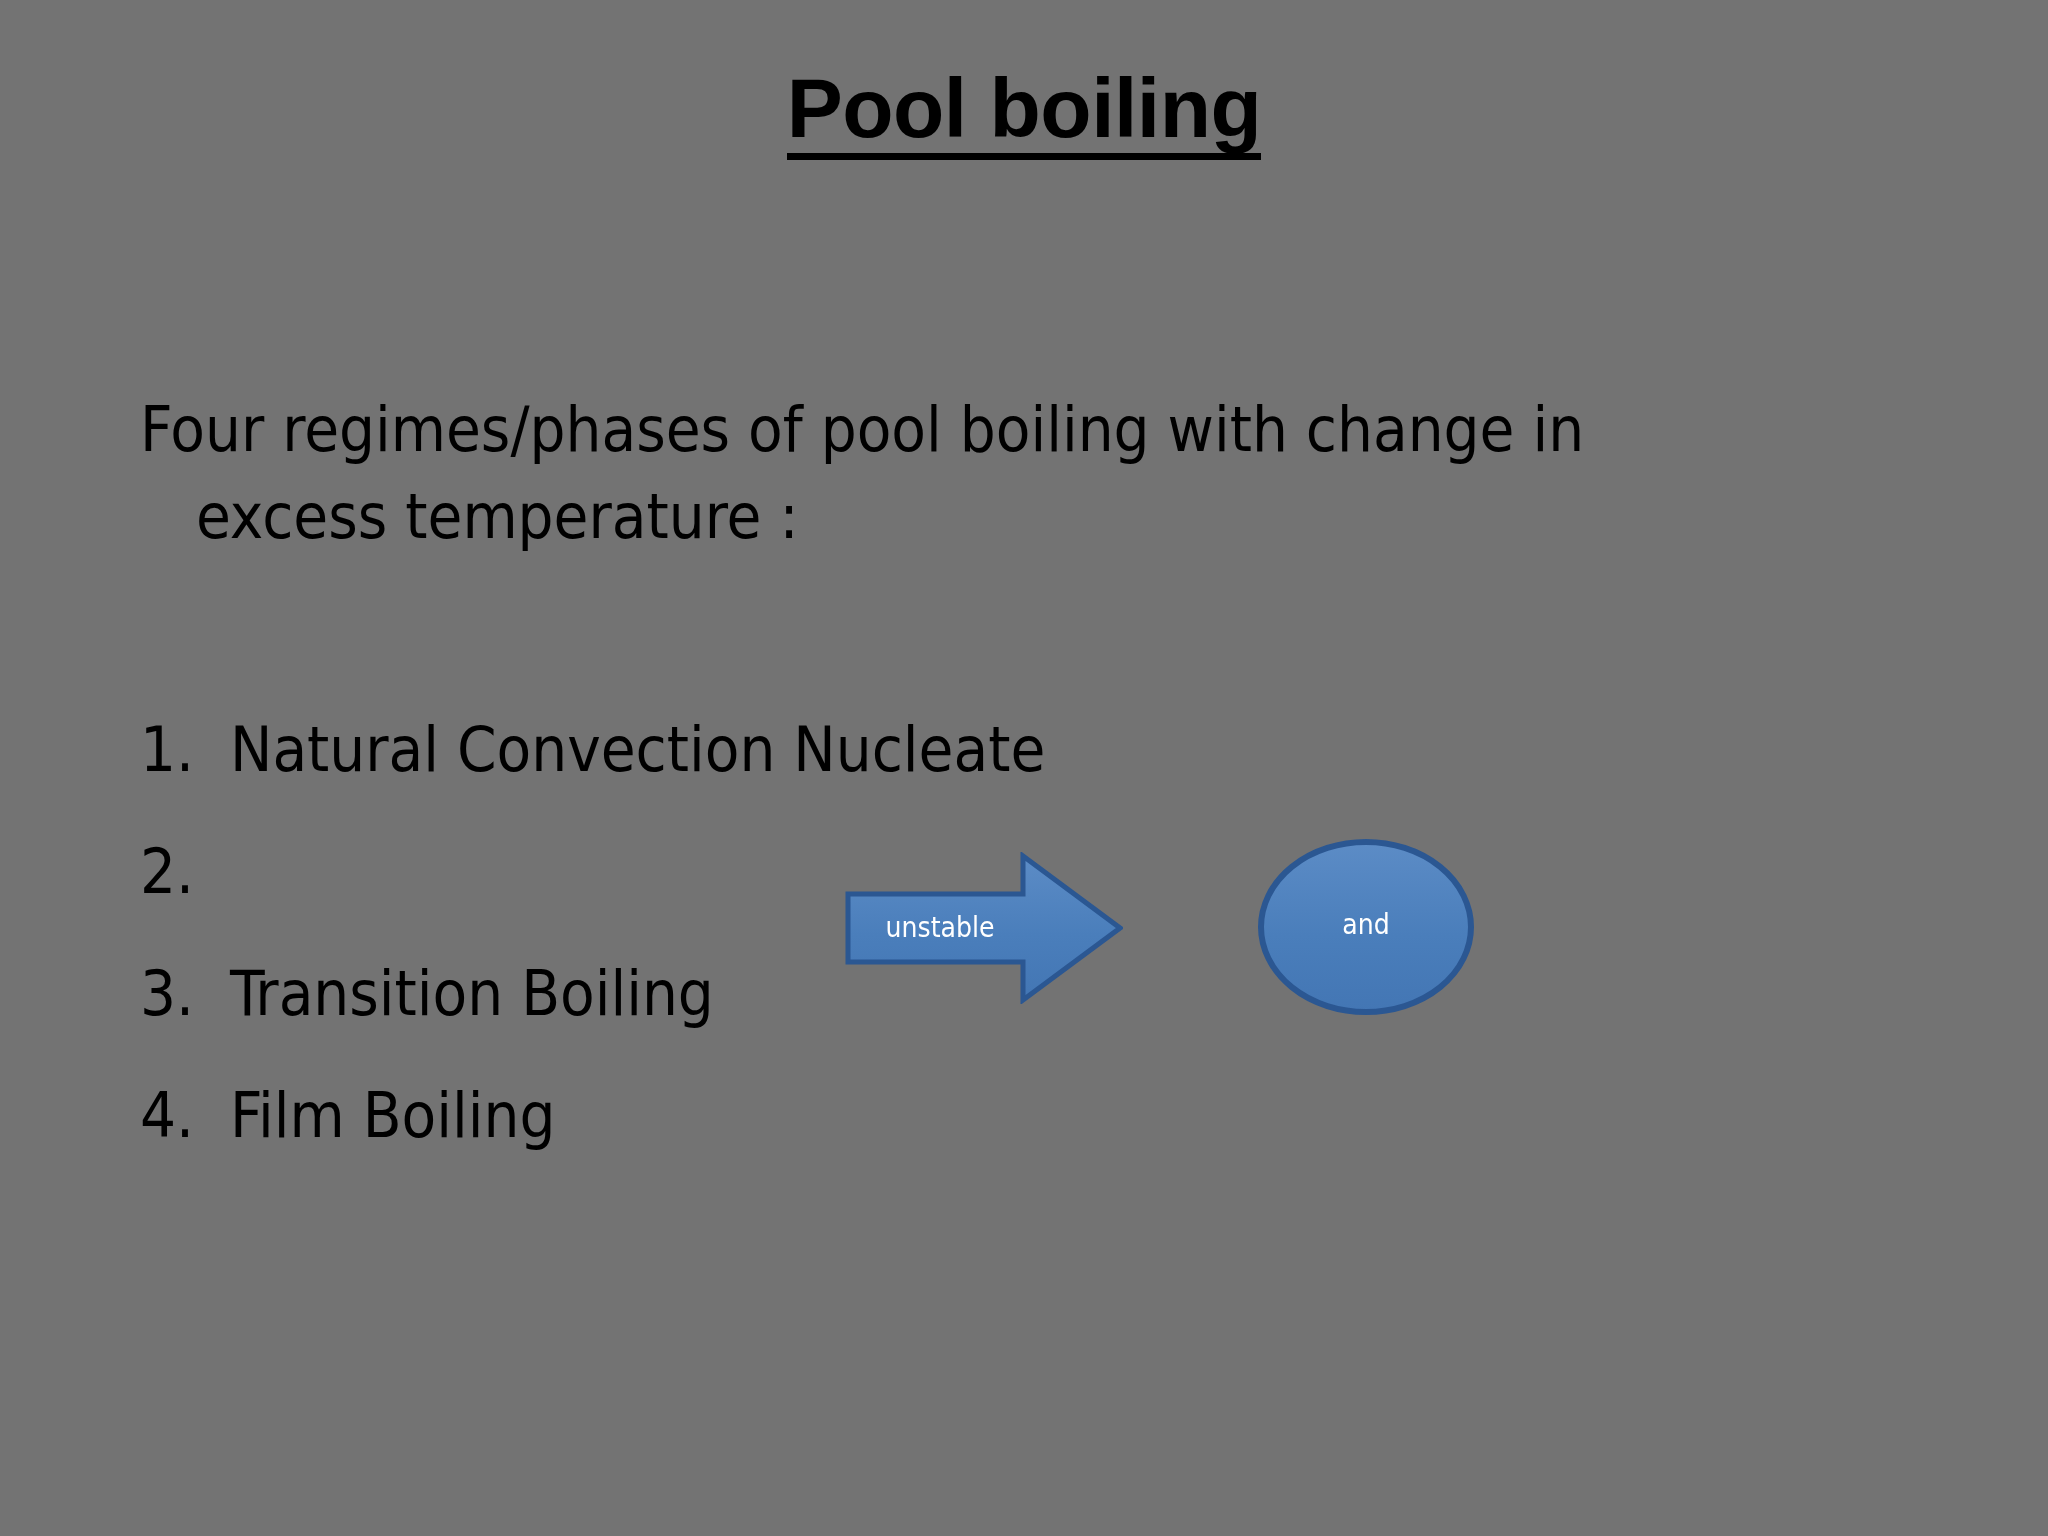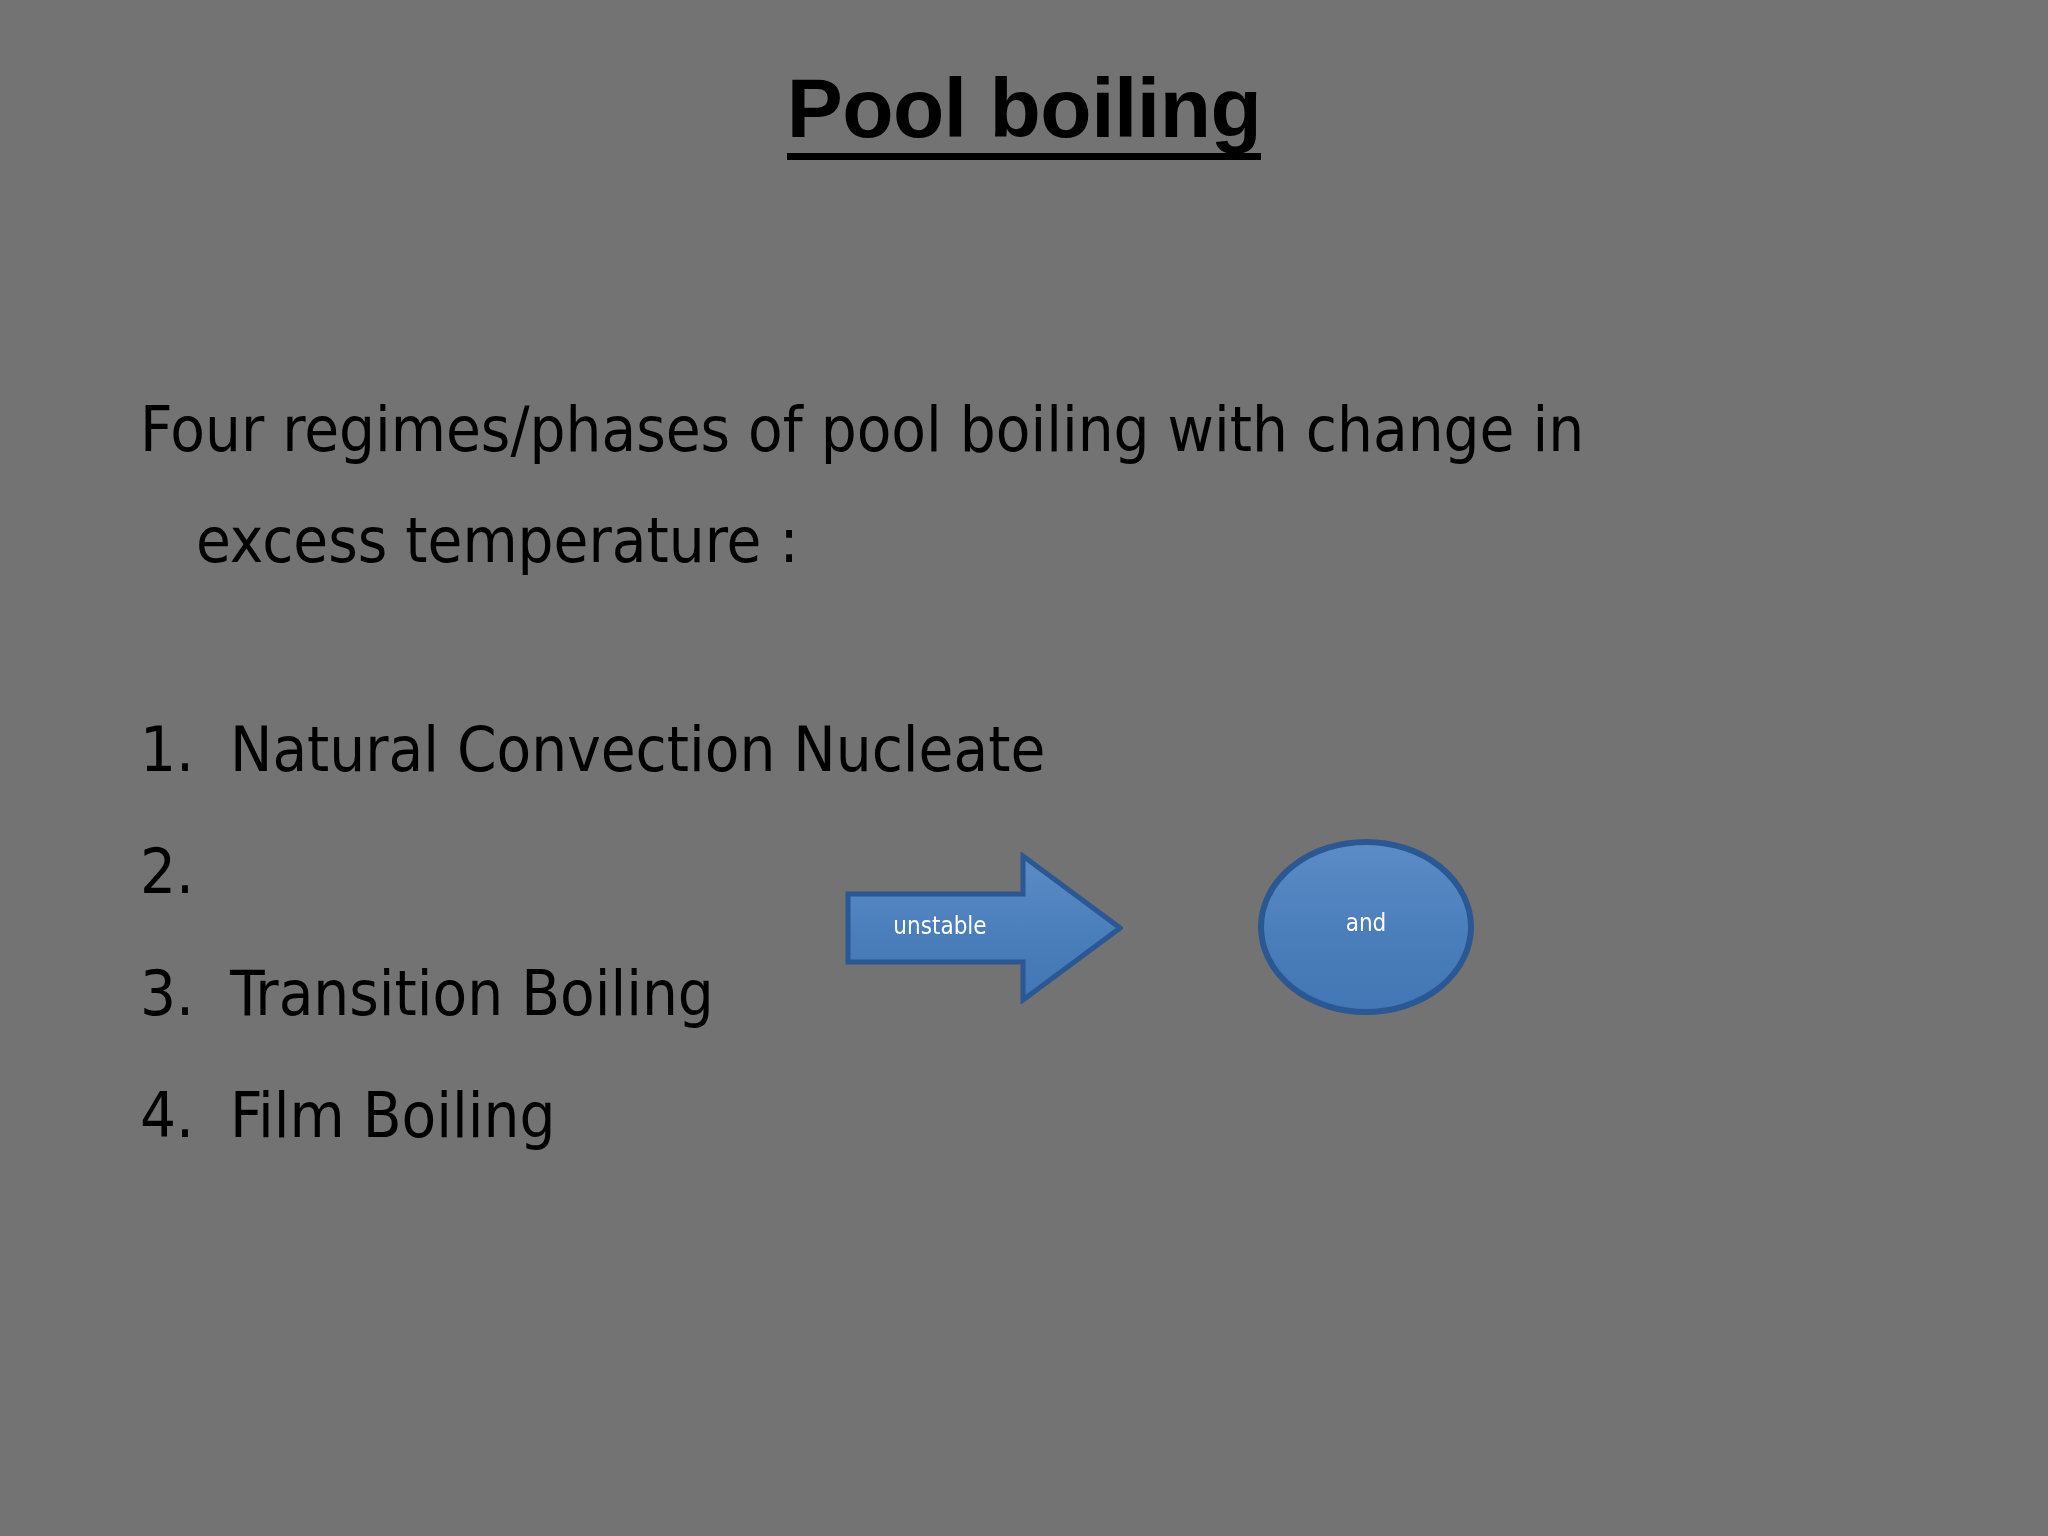--- a/index.html
+++ b/index.html
@@ -56,21 +56,21 @@
     left: 140px;
     top: 398px;
     width: 1800px;
   }
   .para-line {
     font-size: 63px;
     line-height: 1.0;
     color: #000000;
     white-space: pre;
   }
-  .para-line.line1 { margin-left: 0px; margin-bottom: 48px; }
+  .para-line.line1 { margin-left: 0px; margin-bottom: 24px; }
   .para-line.line2 { margin-left: 56px; }
 
   
   .list {
     position: absolute;
     left: 140px;
     top: 718px;
     width: 1850px;
   }
   .list-item {
@@ -97,21 +97,21 @@
   .diagram {
     position: absolute;
     left: 845px;
     top: 838px;
     width: 1060px;
     height: 178px;
   }
   .shape-label {
     position: absolute;
     color: #ffffff;
-    font-size: 24px;
+    font-size: 28px;
     line-height: 1;
     white-space: nowrap;
     font-family: "DejaVu Sans Condensed", "Liberation Sans Narrow", "Liberation Sans", sans-serif;
     text-align: center;
   }
   .arrow-svg, .ellipse-svg { display: block; }
   .shape-wrap { position: absolute; }
 </style>
 </head>
 <body>

